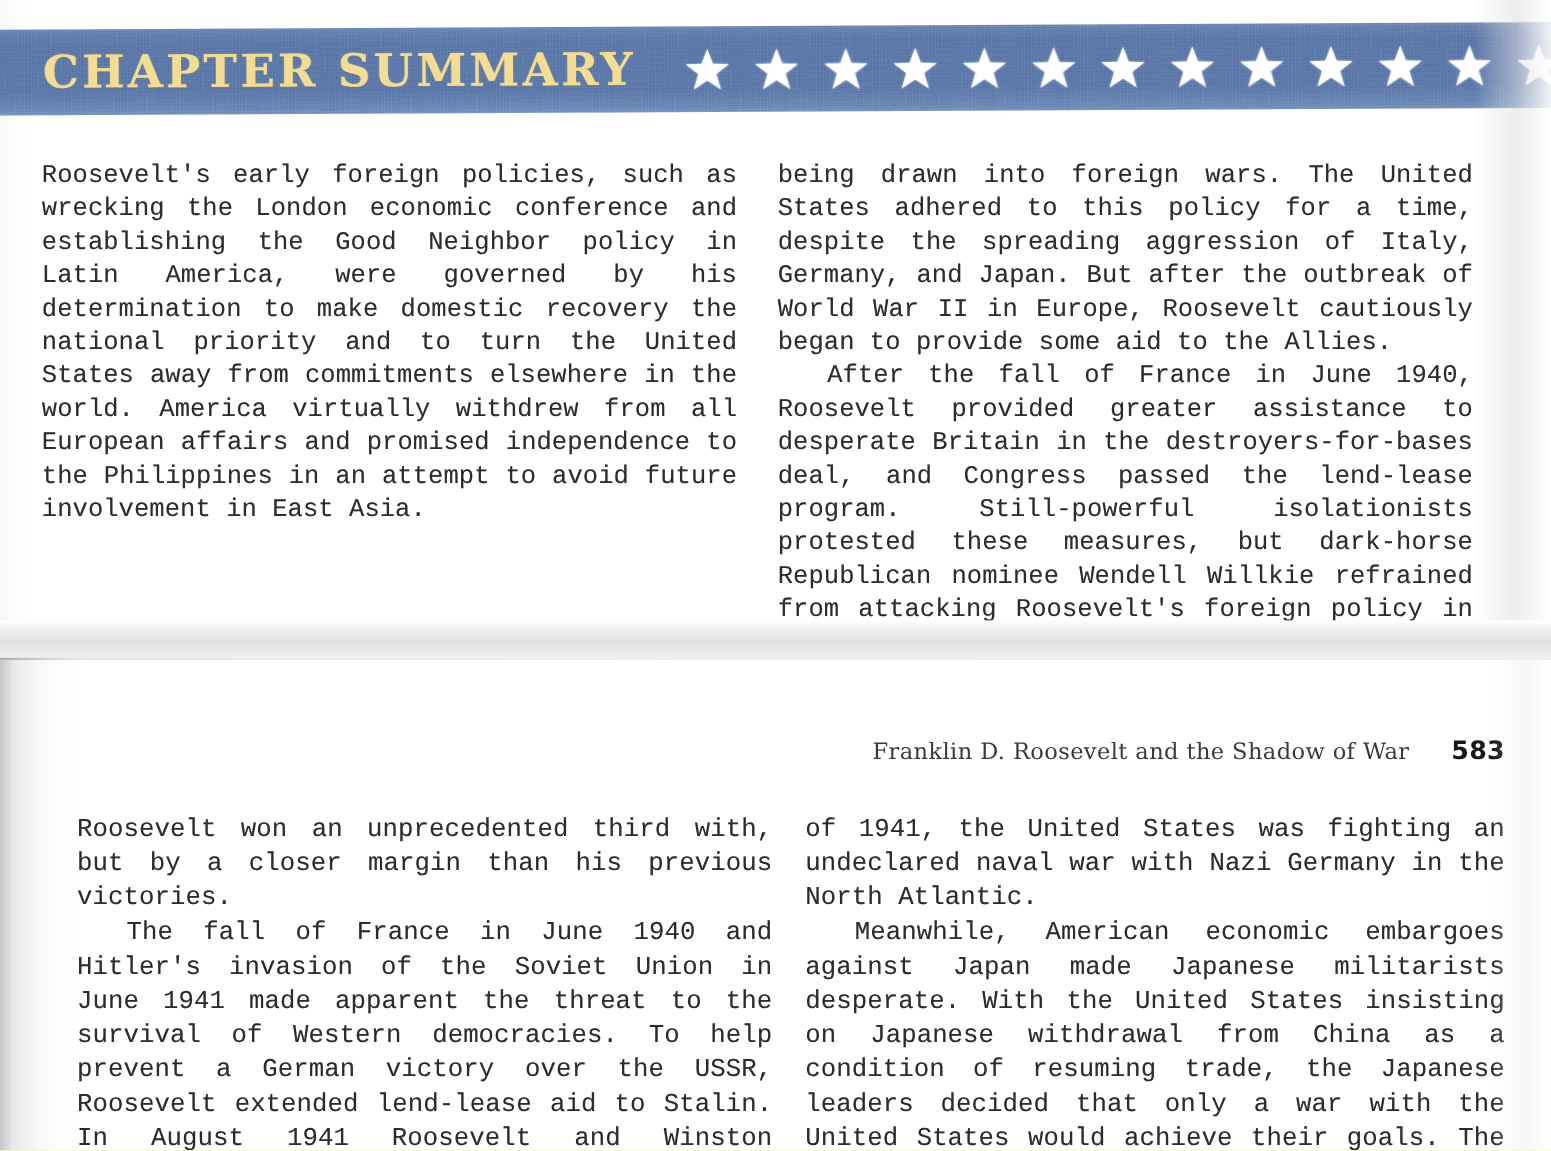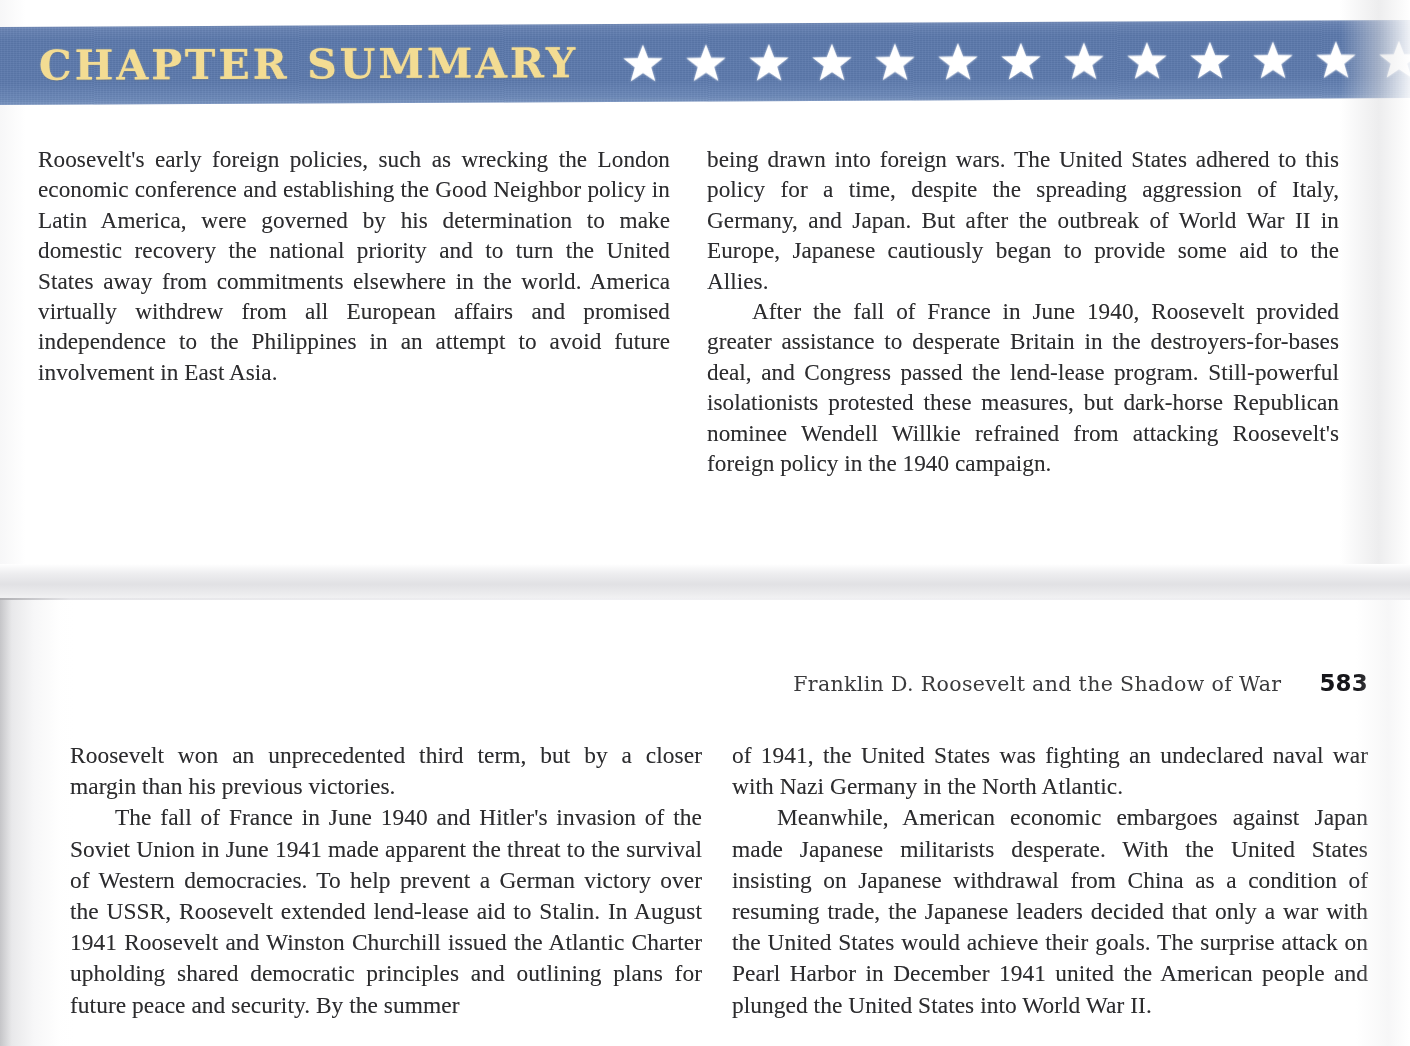--- a/index.html
+++ b/index.html
@@ -222,20 +222,21 @@
     letter-spacing: 0.05px;
     text-rendering: optimizeLegibility;
   }
   p.body-par + p.body-par { text-indent: 45px; }
   .col-lower-left  p.body-par,
   .col-lower-right p.body-par { font-size: 23.4px; line-height: 31.2px; }
 
   
   .col p.body-par {
     text-shadow: 0 0 0.45px rgba(60,60,65,0.35);
+    font-family: Liberation Mono, monospace;
   }
 </style>
 </head>
 <body>
 
 <div class="page-scan">
 
   <div class="sheet-upper">
 
     <div class="chapter-banner">
@@ -309,42 +310,42 @@
         </div>
     </div>
 
     <div class="cols-upper">
 
       <div class="col col-upper-left">
         <p class="body-par">Roosevelt's early foreign policies, such as wrecking the London economic conference and establishing the Good Neighbor policy in Latin America, were governed by his determination to make domestic recovery the national priority and to turn the United States away from commitments elsewhere in the world. America virtually withdrew from all European affairs and promised independence to the Philippines in an attempt to avoid future involvement in East Asia.</p>
       </div>
 
       <div class="col col-upper-right">
-        <p class="body-par">being drawn into foreign wars. The United States adhered to this policy for a time, despite the spreading aggression of Italy, Germany, and Japan. But after the outbreak of World War II in Europe, Japanese cautiously began to provide some aid to the Allies.</p>
+        <p class="body-par">being drawn into foreign wars. The United States adhered to this policy for a time, despite the spreading aggression of Italy, Germany, and Japan. But after the outbreak of World War II in Europe, Roosevelt cautiously began to provide some aid to the Allies.</p>
         <p class="body-par">After the fall of France in June 1940, Roosevelt provided greater assistance to desperate Britain in the destroyers-for-bases deal, and Congress passed the lend-lease program. Still-powerful isolationists protested these measures, but dark-horse Republican nominee Wendell Willkie refrained from attacking Roosevelt's foreign policy in the 1940 campaign.</p>
       </div>
 
     </div>
   </div>
 
   <div class="sheet-seam">
     <div class="seam-line"></div>
   </div>
 
   <div class="sheet-lower">
 
     <div class="running-head">
       <span class="running-head-title">Franklin D. Roosevelt and the Shadow of War</span>
       <span class="running-head-folio">583</span>
     </div>
 
     <div class="cols-lower">
 
       <div class="col col-lower-left">
-        <p class="body-par">Roosevelt won an unprecedented third term, but by a closer margin than his previous victories.</p>
+        <p class="body-par">Roosevelt won an unprecedented third with, but by a closer margin than his previous victories.</p>
         <p class="body-par">The fall of France in June 1940 and Hitler's invasion of the Soviet Union in June 1941 made apparent the threat to the survival of Western democracies. To help prevent a German victory over the USSR, Roosevelt extended lend-lease aid to Stalin. In August 1941 Roosevelt and Winston Churchill issued the Atlantic Charter upholding shared democratic principles and outlining plans for future peace and security. By the summer</p>
       </div>
 
       <div class="col col-lower-right">
         <p class="body-par">of 1941, the United States was fighting an undeclared naval war with Nazi Germany in the North Atlantic.</p>
         <p class="body-par">Meanwhile, American economic embargoes against Japan made Japanese militarists desperate. With the United States insisting on Japanese withdrawal from China as a condition of resuming trade, the Japanese leaders decided that only a war with the United States would achieve their goals. The surprise attack on Pearl Harbor in December 1941 united the American people and plunged the United States into World War II.</p>
       </div>
 
     </div>
   </div>

